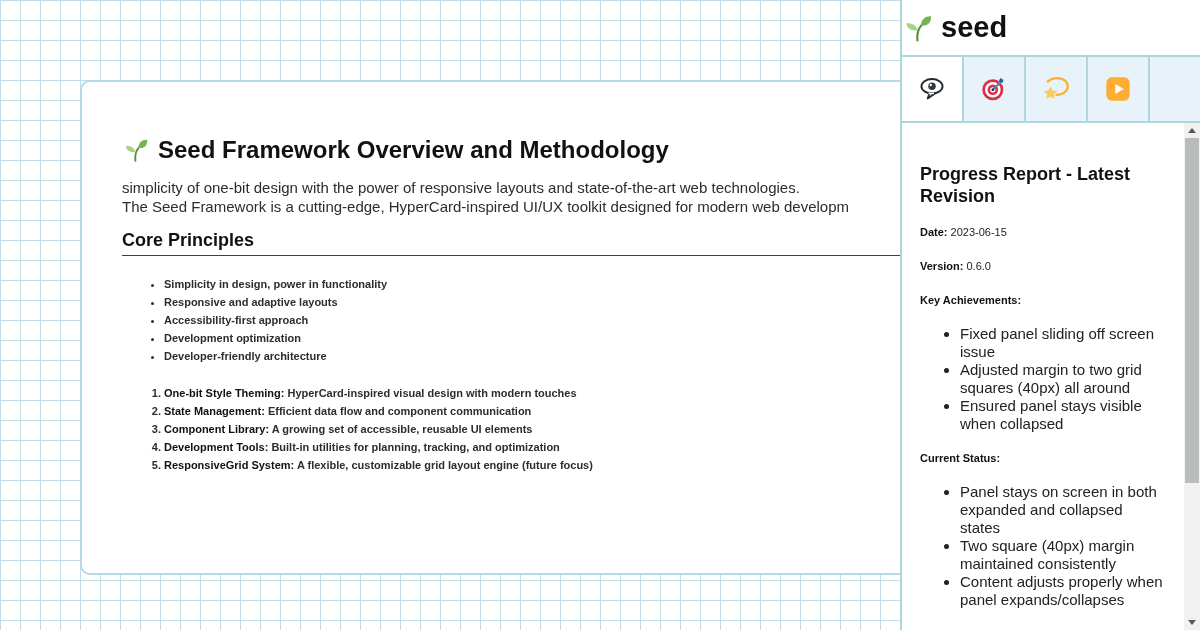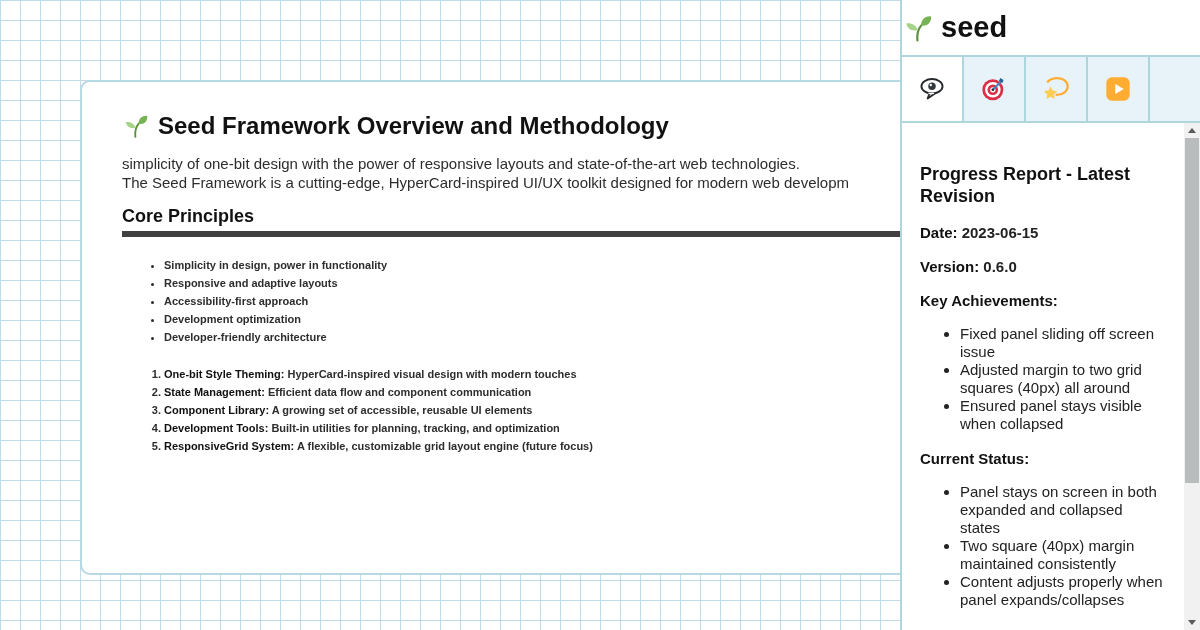--- a/index.html
+++ b/index.html
@@ -9,31 +9,31 @@
     background-color:#ffffff;
     background-image:
       linear-gradient(to right, #bfdce8 1px, transparent 1px),
       linear-gradient(to bottom, #bfdce8 1px, transparent 1px);
     background-size:20px 20px;
   }
   
   .card{
     position:absolute;left:80px;top:80px;width:1040px;height:495px;
     box-sizing:border-box;background:#fff;border:2px solid #b7d9e6;
-    border-radius:10px;padding:30px 40px;overflow:hidden;
+    border-radius:10px;padding:54px 40px;overflow:hidden;
   }
   .card h1{
     margin:0 0 15px;font-size:24px;line-height:28px;font-weight:bold;color:#111;
     display:flex;align-items:center;gap:10px;white-space:nowrap;
   }
   .intro{margin:6px 0 13px;}
   .intro .line{display:block;font-size:15px;line-height:18.5px;color:#2d2d2d;white-space:nowrap;}
   .card h2{
     margin:8px 0 0;font-size:18px;line-height:22px;font-weight:bold;color:#111;
-    padding-bottom:4px;border-bottom:6px solid #404040;
+    padding-bottom:4px;border-bottom:1px solid #404040;
   }
   .card ul{margin:19px 0 14px;padding-left:42px;}
   .card ol{margin:19px 0 0;padding-left:42px;}
   .card li{font-size:11px;line-height:18px;color:#2d2d2d;font-weight:bold;}
   .card li b{color:#111;}
   
   .panel{
     position:absolute;top:0;right:0;width:300px;height:630px;box-sizing:border-box;
     background:#fff;border-left:2px solid #aed6dd;
   }
@@ -50,21 +50,21 @@
     width:60px;box-sizing:content-box;border-right:2px solid #aed6dd;
     display:flex;align-items:center;justify-content:center;background:#e7f3f8;cursor:pointer;
   }
   .tab.active{background:#fff;}
   .tab-filler{flex:1;background:#e7f3f8;}
   .panel-body{
     position:absolute;top:123px;bottom:0;left:0;right:16px;
     padding:40px 18px 8px 18px;overflow:hidden;color:#222;
   }
   .panel-body h3{margin:0;font-size:18px;line-height:22px;font-weight:bold;color:#111;}
-  .meta{margin:17px 0 0;font-size:15px;line-height:17px;color:#222;font-weight:bold;}
+  .meta{margin:17px 0 0;font-size:11px;line-height:17px;color:#222;}
   .meta b{color:#111;}
   .panel-body ul{margin:16px 0 0;padding-left:40px;}
   .panel-body li{font-size:15px;line-height:18px;color:#222;}
   
   .scrollbar{position:absolute;top:123px;right:0;bottom:0;width:16px;background:#f1f1f1;}
   .scroll-btn{position:absolute;left:0;right:0;height:15px;display:flex;align-items:center;justify-content:center;}
   .scroll-btn.up{top:0;}
   .scroll-btn.down{bottom:0;}
   .tri-up{width:0;height:0;border-left:4px solid transparent;border-right:4px solid transparent;border-bottom:5px solid #5a5a5a;}
   .tri-down{width:0;height:0;border-left:4px solid transparent;border-right:4px solid transparent;border-top:5px solid #5a5a5a;}

